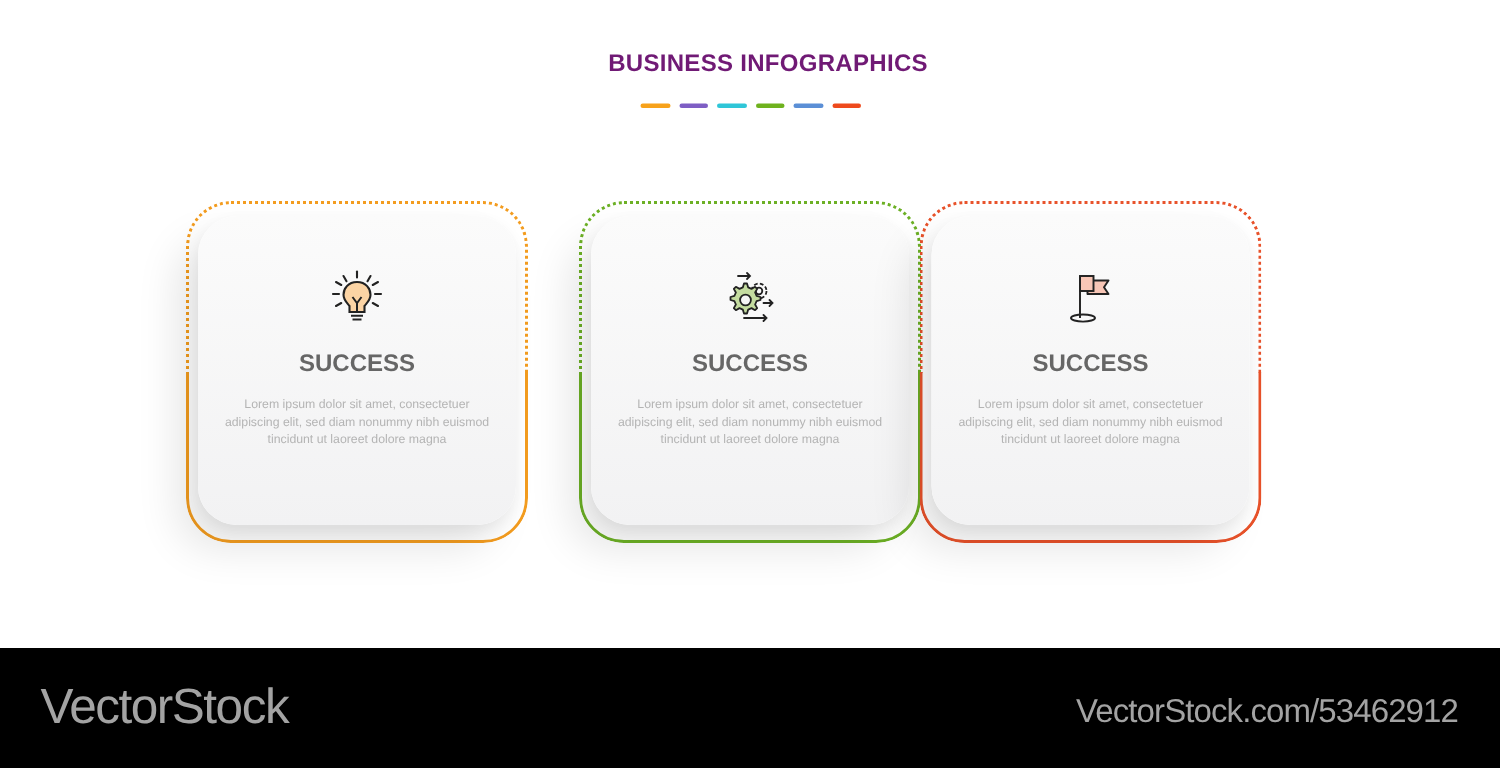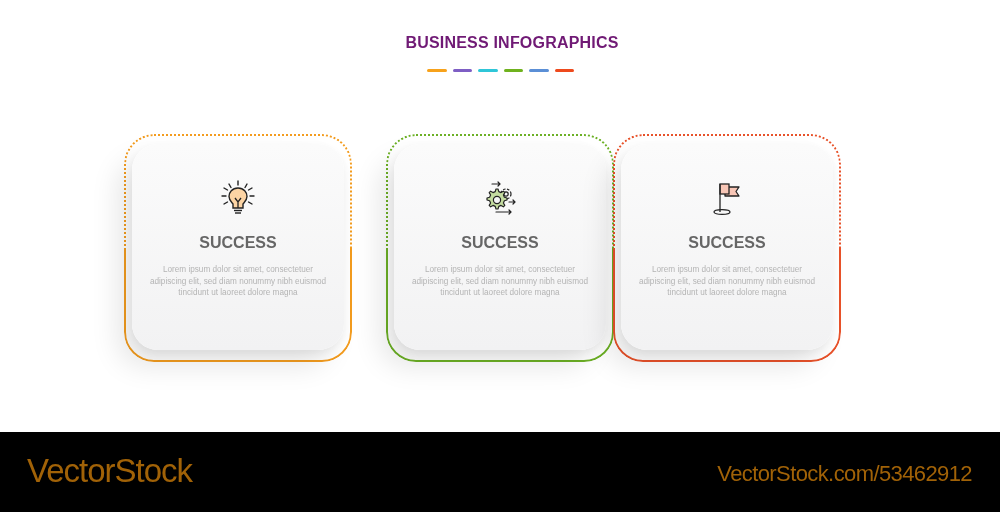--- a/index.html
+++ b/index.html
@@ -41,21 +41,21 @@
     position: absolute; left: 0; top: 100px; width: 228px; text-align: center;
     font-size: 16px; font-weight: bold; color: #666666;
   }
   .step .desc {
     position: absolute; left: 24px; top: 130px; width: 180px; text-align: center;
     font-size: 8.2px; line-height: 11.5px; color: #b4b4b4;
   }
 
   .footer {
     position: absolute; left: 0; top: 432px; width: 1000px; height: 80px;
-    background: #000000; color: #a16207; padding-left: 24px;
+    background: #000000; color: #a3a3a3; padding-left: 24px;
   }
   .footer .brand {
     position: absolute; left: 27px; top: 20px; font-size: 33px; letter-spacing: -1px;
   }
   .footer .ref {
     position: absolute; right: 28px; top: 29px; font-size: 22px; letter-spacing: -0.6px;
   }
 </style>
 </head>
 <body>

